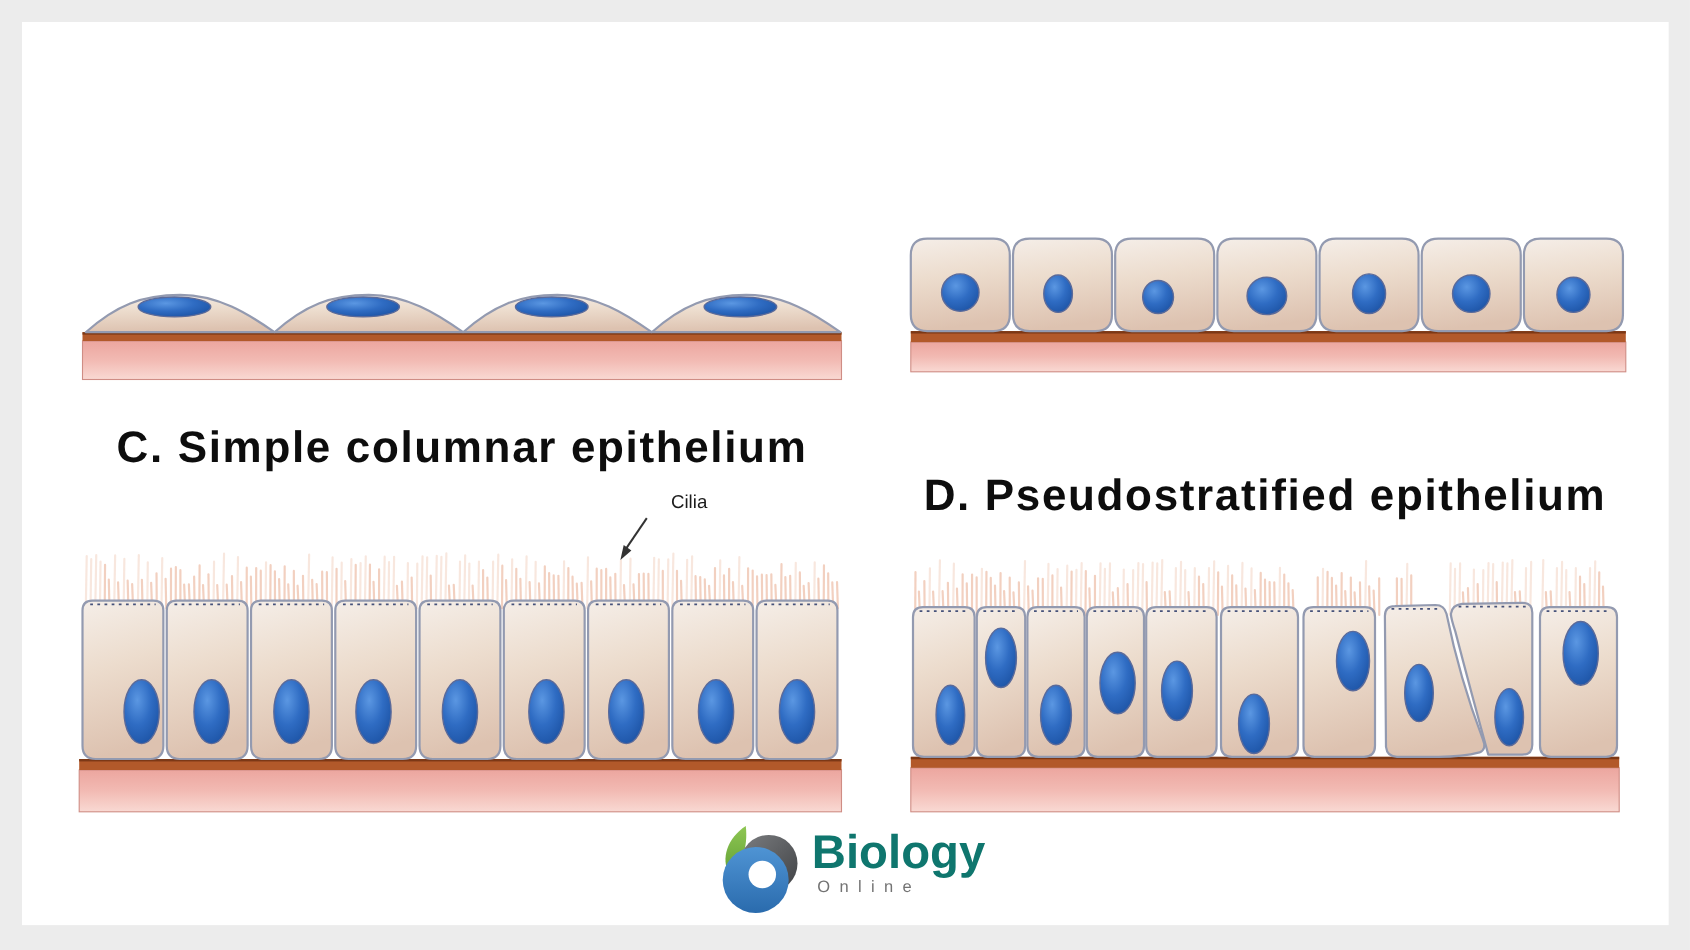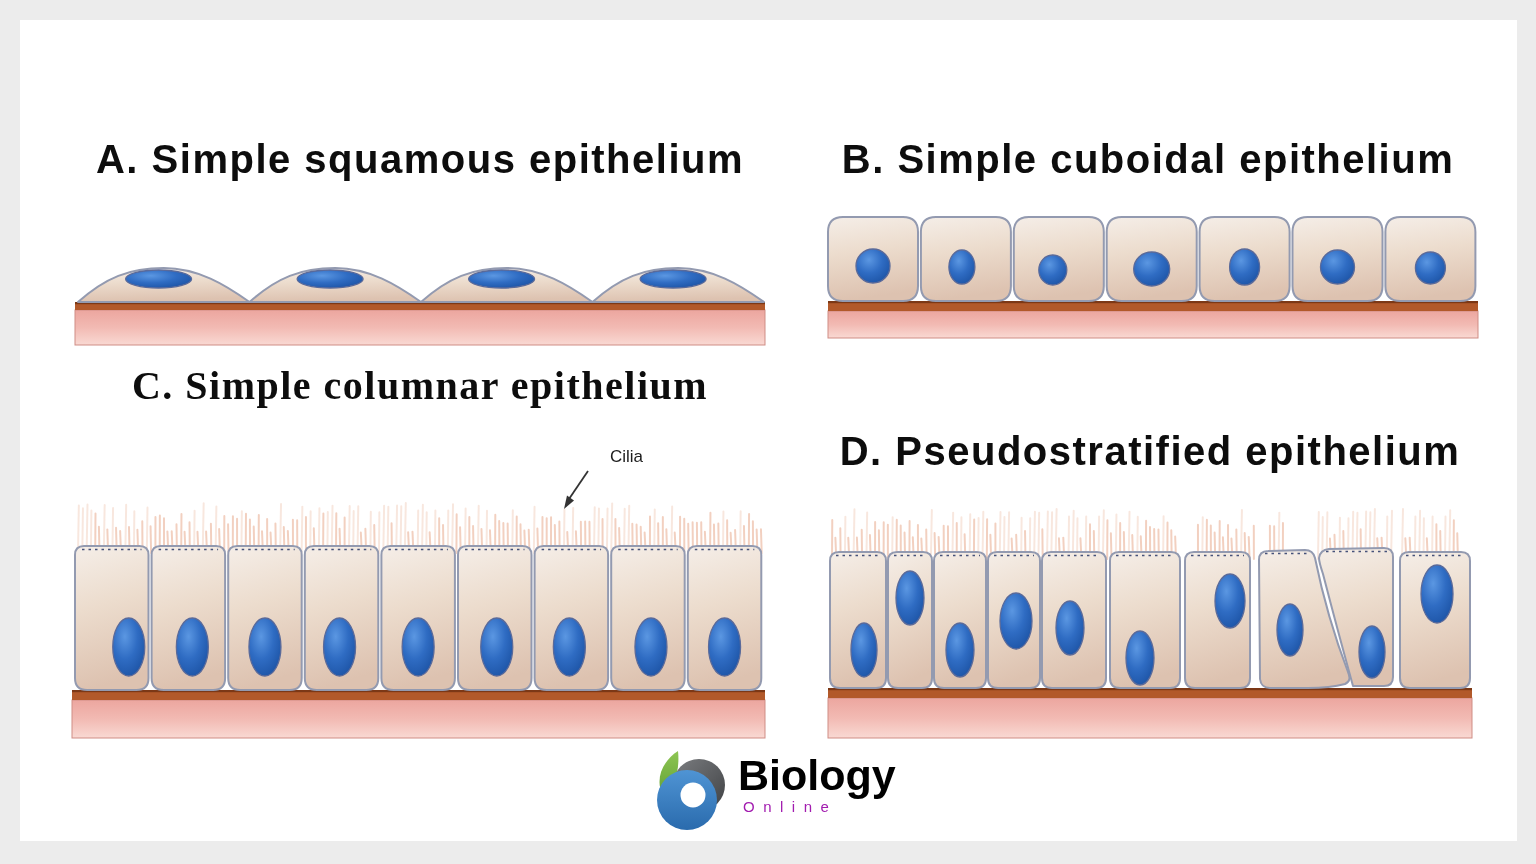--- a/index.html
+++ b/index.html
@@ -3,21 +3,21 @@
 <meta charset="utf-8">
 <style>
   html,body{margin:0;padding:0;background:#ececec;}
   .stage{position:relative;width:1536px;height:864px;background:#ececec;overflow:hidden;
          font-family:"Liberation Sans",sans-serif;}
   .canvas{position:absolute;left:20px;top:20px;width:1497px;height:821px;background:#ffffff;}
   .panel-title{position:absolute;font-weight:bold;font-size:40px;letter-spacing:1.5px;
                color:#0d0d0d;text-align:center;white-space:nowrap;}
   .title-a{left:70px;top:137px;width:700px;}
   .title-b{left:798px;top:137px;width:700px;}
-  .title-c{left:70px;top:362px;width:700px;font-family:Liberation Serif, serif;}
+  .title-c{left:70px;top:385px;width:700px;}
   .title-d{left:800px;top:385px;width:700px;margin-top:44px;}
   #figure{position:absolute;left:0;top:0;}
   .cilia-label{position:absolute;left:543px;top:447px;width:100px;text-align:right;
                font-size:17px;color:#1c1c1c;}
   .cilia-arrow{position:absolute;left:548px;top:468px;}
   .logo{position:absolute;left:650px;top:750px;display:flex;align-items:flex-start;}
   .logo-text{margin-left:10px;}
   .logo-title{font-weight:bold;font-size:43px;line-height:46px;margin-top:2px;}
   .logo-subtitle{font-size:15px;letter-spacing:8.5px;margin-left:5px;}
 </style>
@@ -442,22 +442,20 @@
         <ellipse cx="1016" cy="621" rx="16" ry="28" fill="url(#nucG)" stroke="#5a6a9a" stroke-width="1.3"></ellipse>
         <ellipse cx="1070" cy="628" rx="14" ry="27" fill="url(#nucG)" stroke="#5a6a9a" stroke-width="1.3"></ellipse>
         <ellipse cx="1140" cy="658" rx="14" ry="27" fill="url(#nucG)" stroke="#5a6a9a" stroke-width="1.3"></ellipse>
         <ellipse cx="1230" cy="601" rx="15" ry="27" fill="url(#nucG)" stroke="#5a6a9a" stroke-width="1.3"></ellipse>
         <ellipse cx="1290" cy="630" rx="13" ry="26" fill="url(#nucG)" stroke="#5a6a9a" stroke-width="1.3"></ellipse>
         <ellipse cx="1372" cy="652" rx="13" ry="26" fill="url(#nucG)" stroke="#5a6a9a" stroke-width="1.3"></ellipse>
         <ellipse cx="1437" cy="594" rx="16" ry="29" fill="url(#nucG)" stroke="#5a6a9a" stroke-width="1.3"></ellipse>
       </g>
     </svg>
 
-  <div class="panel-title title-a">A. Simple squamous epithelium</div>
-  <div class="panel-title title-b">B. Simple cuboidal epithelium</div>
   <div class="panel-title title-c">C. Simple columnar epithelium</div>
   <div class="panel-title title-d">D. Pseudostratified epithelium</div>
 
   <div class="cilia-label">Cilia</div>
   <svg class="cilia-arrow" width="52" height="44" viewBox="0 0 52 44">
     <line x1="40" y1="3" x2="21" y2="31" stroke-width="1.8" stroke="#333333"></line>
     <polygon points="16,41 19,27.5 26,32.5" fill="#333333"></polygon>
   </svg>
 
   <div class="logo">
@@ -475,17 +473,17 @@
             <stop offset="0" stop-color="#4f94d4"></stop>
             <stop offset="1" stop-color="#2a6bad"></stop>
           </linearGradient>
         </defs>
         <path d="M28,1 C11,12 5,31 13,45 C25,37 30,19 28,1 Z" fill="url(#leafG)"></path>
         <circle cx="49" cy="35" r="26" fill="url(#grayG)"></circle>
         <circle cx="37" cy="50" r="30" fill="url(#blueG)"></circle>
         <circle cx="43" cy="45" r="12.5" fill="#ffffff"></circle>
       </svg>
     <div class="logo-text">
-      <div class="logo-title" style="color: #000000;">Biology</div>
-      <div class="logo-subtitle" style="color: #a21caf;">Online</div>
+      <div class="logo-title" style="color: #0f766e;">Biology</div>
+      <div class="logo-subtitle" style="color: #737373;">Online</div>
     </div>
   </div>
 </div>
 
 </body></html>

